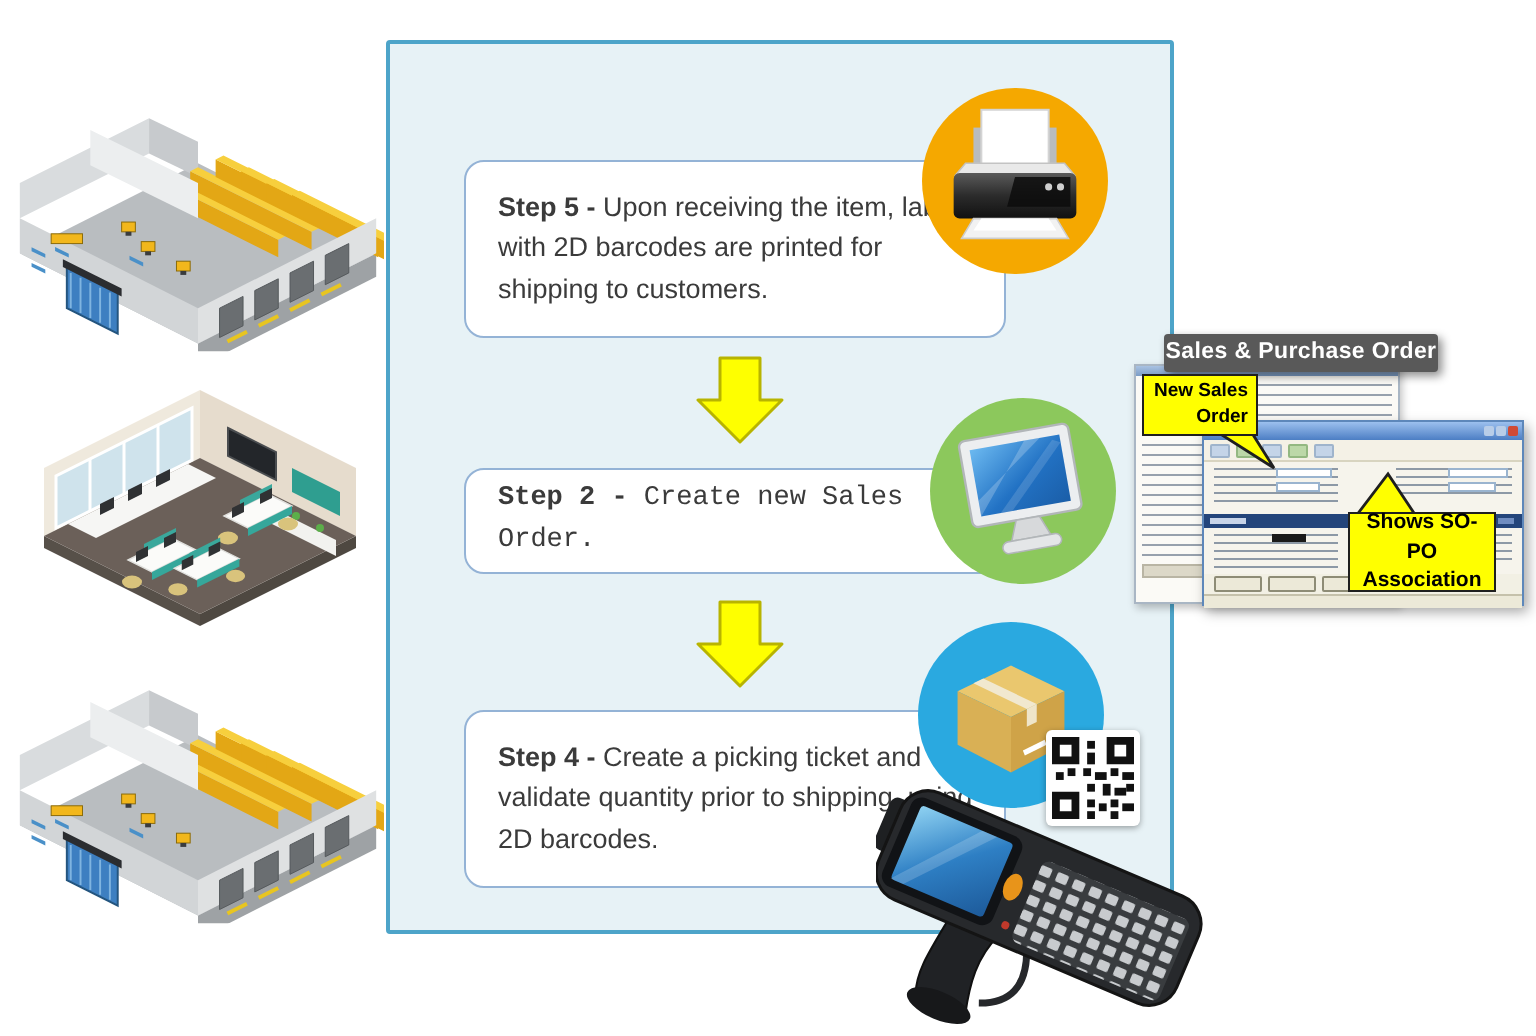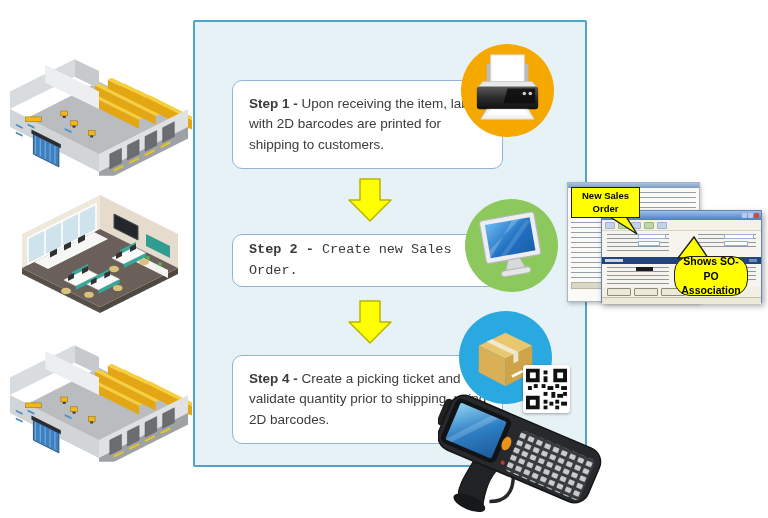--- a/index.html
+++ b/index.html
@@ -81,22 +81,22 @@
   .titlebar{position:absolute;left:582px;top:167px;width:137px;height:19px;
             background:#595959;border-radius:2px;box-shadow:2px 2px 5px rgba(0,0,0,.45);
             color:#ffffff;font-size:11.5px;font-weight:bold;text-align:center;
             line-height:19px;z-index:8;letter-spacing:.2px;}
 
   .tails{position:absolute;left:0;top:0;width:768px;height:518px;z-index:9;pointer-events:none;}
 
   .callout{position:absolute;background:#ffff00;border:1.6px solid #1f1f1f;
            color:#000;font-weight:bold;text-align:center;z-index:10;
            display:flex;align-items:center;justify-content:center;box-sizing:border-box;}
-  .callout1{left:571px;top:187px;width:69px;height:31px;font-size:9.5px;line-height:1.35;padding:0 4px;}
-  .callout2{left:674px;top:256px;width:74px;height:40px;font-size:10.5px;line-height:1.4;padding:0 5px;border-radius:16px;}
+  .callout1{left:571px;top:187px;width:58px;height:31px;font-size:9.5px;line-height:1.35;padding:0 4px;text-align:right;}
+  .callout2{left:674px;top:256px;width:74px;height:40px;font-size:10.5px;line-height:1.4;padding:0 5px;}
 </style>
 </head>
 <body>
 
 <svg width="0" height="0" style="position:absolute">
   <defs>
     <linearGradient id="scrG" x1="0" y1="0" x2="1" y2="1">
       <stop offset="0" stop-color="#6cb9f0"></stop>
         <stop offset=".55" stop-color="#2272c4"></stop>
         <stop offset="1" stop-color="#1b5ea8"></stop>
@@ -325,21 +325,21 @@
   </div>
   <div class="illu wh2">
     <svg viewBox="0 0 190 130">
         <use href="#warehouse"></use>
       </svg>
   </div>
 
   <div class="panel">
 
     <div class="step-box box1">
-      <p style="margin:0"><b>Step 1 -</b> <span>Upon receiving the item, labels with 2D barcodes are printed for shipping to customers.</span></p>
+      <p style="margin:0"><b>Step 5 -</b> <span>Upon receiving the item, labels with 2D barcodes are printed for shipping to customers.</span></p>
     </div>
 
     <svg class="arrow arrow1" viewBox="0 0 44 44">
         <use href="#blockArrow"></use>
       </svg>
 
     <div class="step-box box2">
       <p style="margin:0"><b>Step 2 -</b> <span>Create new Sales Order.</span></p>
     </div>
 
@@ -417,20 +417,21 @@
     </div>
     <div class="win-btns">
       <i></i>
         <i></i>
         <i></i>
         <i></i>
     </div>
     <div class="win-status"></div>
   </div>
 
+  <div class="titlebar">Sales &amp; Purchase Order</div>
 
   <svg class="tails">
     <polygon points="607,215 625,215 637,234" fill="#ffff00" stroke="#1f1f1f" stroke-width="1.4"></polygon>
     <polygon points="678,258 708,258 694,237" fill="#ffff00" stroke="#1f1f1f" stroke-width="1.4"></polygon>
   </svg>
 
   <div class="callout callout1">
     <span>New Sales Order</span>
   </div>
   <div class="callout callout2">

